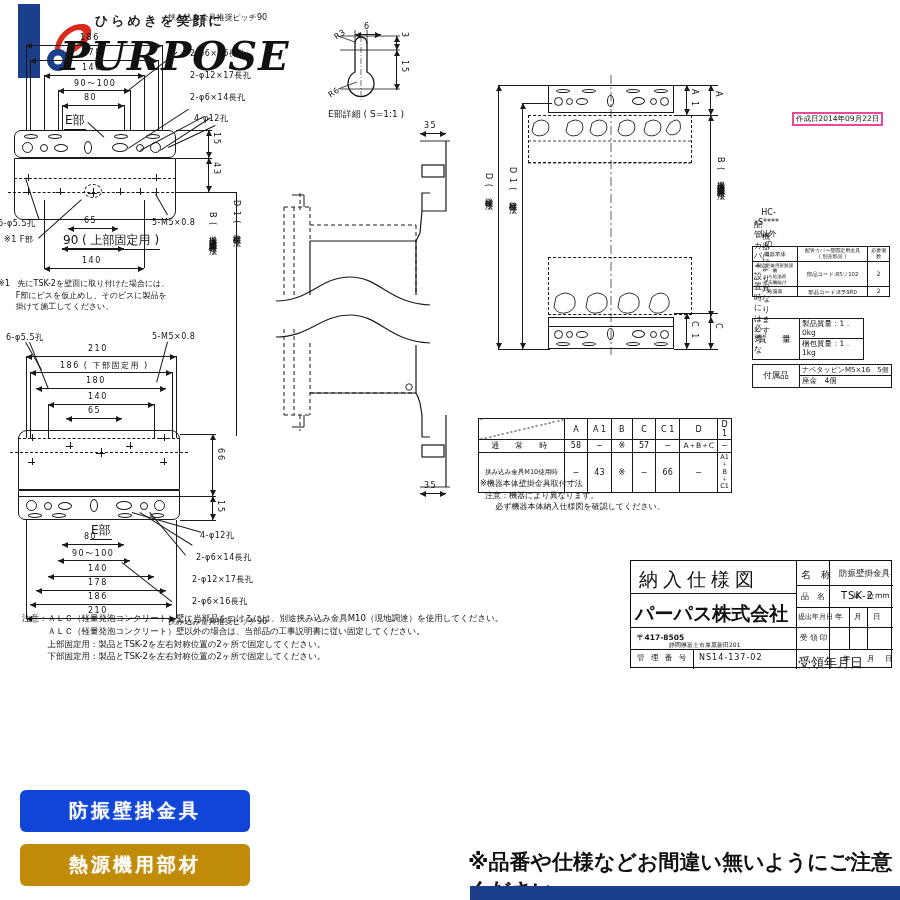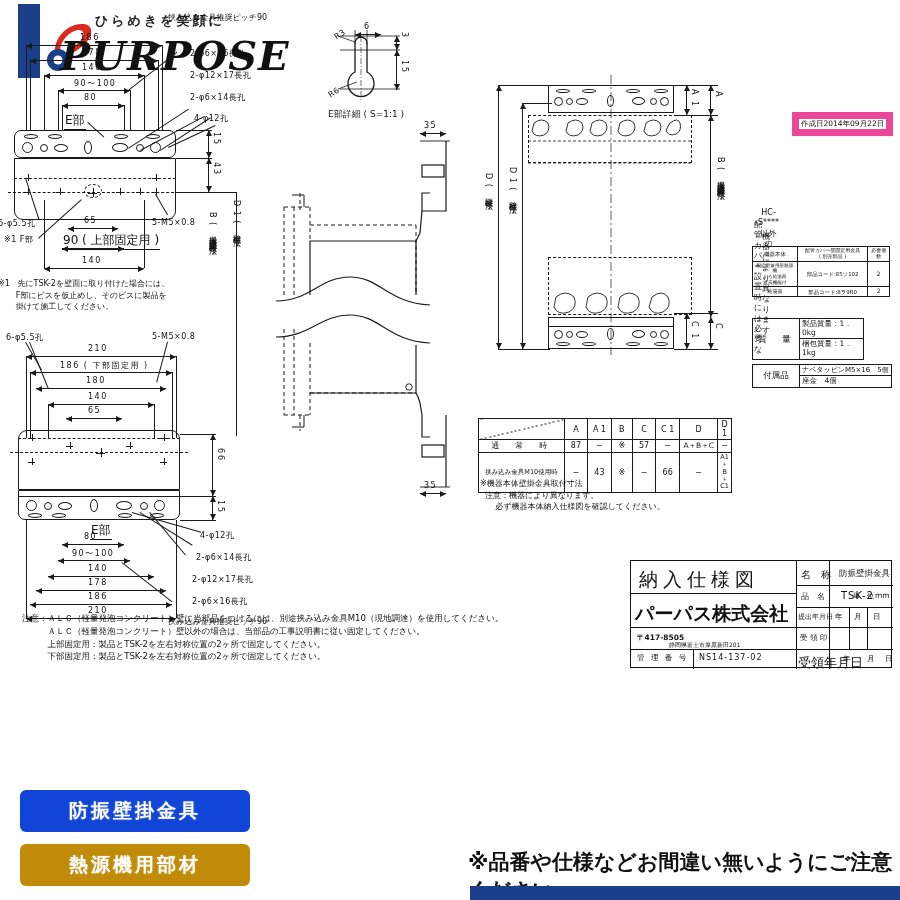--- a/index.html
+++ b/index.html
@@ -75,21 +75,21 @@
   #tb-kanri-v{left:68px;top:92px;font-size:8px;letter-spacing:1px;}
 
   
   .badge{position:absolute;display:flex;align-items:center;justify-content:center;
       color:#fff;font-weight:bold;font-size:19px;letter-spacing:3px;border-radius:6px;
       text-shadow:0 0 2px rgba(255,255,255,.35);}
   #footbar{position:absolute;left:470px;bottom:0;width:430px;height:14px;background:#1b3f8b;}
   #footnote{position:absolute;left:468px;top:848px;font-size:21px;font-weight:bold;
       letter-spacing:0px;color:#111;}
   #datestamp{position:absolute;left:792px;top:112px;font-size:7.5px;color:#111;
-      border:7px solid #ec4899;padding:0 2px;letter-spacing:0px;}
+      border:2px solid #ec4899;padding:0 2px;letter-spacing:0px;}
   .note-blk{position:absolute;font-size:8.5px;line-height:1.5;color:#111;white-space:pre;}
   .note-sm{position:absolute;font-size:8px;line-height:1.45;color:#111;white-space:pre;}
   .boxlbl{position:absolute;font-size:12px;border-bottom:1px solid #111;padding:0 1px;}
 </style>
 </head>
 <body>
 
 <div id="header" class="abs">
   <div id="brand-bar" class="abs"></div>
 
@@ -529,21 +529,21 @@
       <th style="width:22px;font-size:8px;">A</th>
       <th style="width:22px;font-size:8px;">A 1</th>
       <th style="width:20px;font-size:8px;">B</th>
       <th style="width:22px;font-size:8px;">C</th>
       <th style="width:22px;font-size:8px;">C 1</th>
       <th style="width:44px;font-size:8px;">D</th>
       <th style="font-size:8px;">D 1</th>
     </tr>
     <tr>
       <td style="font-size:8px;letter-spacing:4px;">通　常　時</td>
-      <td style="font-size:8px;">87</td>
+      <td style="font-size:8px;">58</td>
       <td style="font-size:8px;">−</td>
       <td style="font-size:8px;">※</td>
       <td style="font-size:8px;">57</td>
       <td style="font-size:8px;">−</td>
       <td style="font-size:7.5px;">A＋B＋C</td>
       <td style="font-size:8px;">−</td>
     </tr>
     <tr>
       <td style="font-size:6.5px;">挟み込み金具M10使用時</td>
       <td style="font-size:8px;">−</td>

